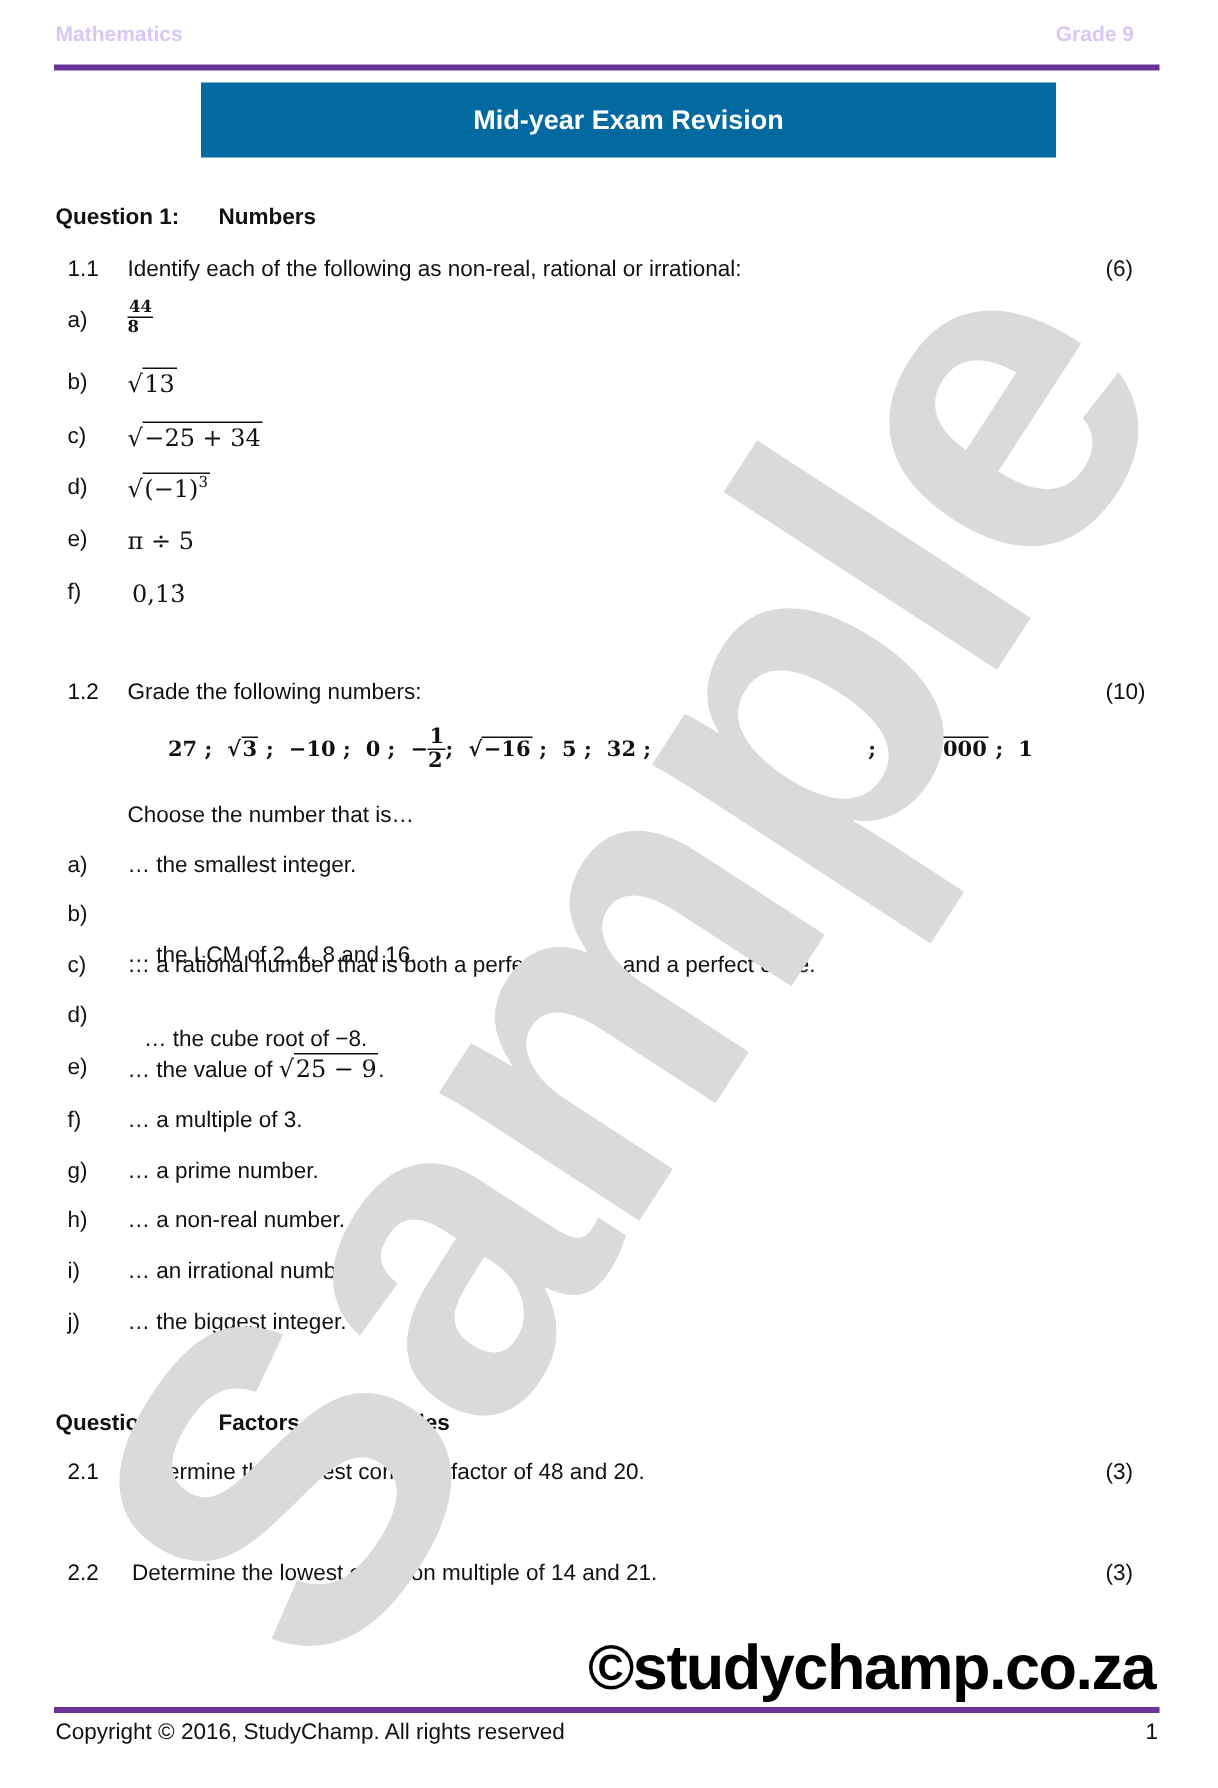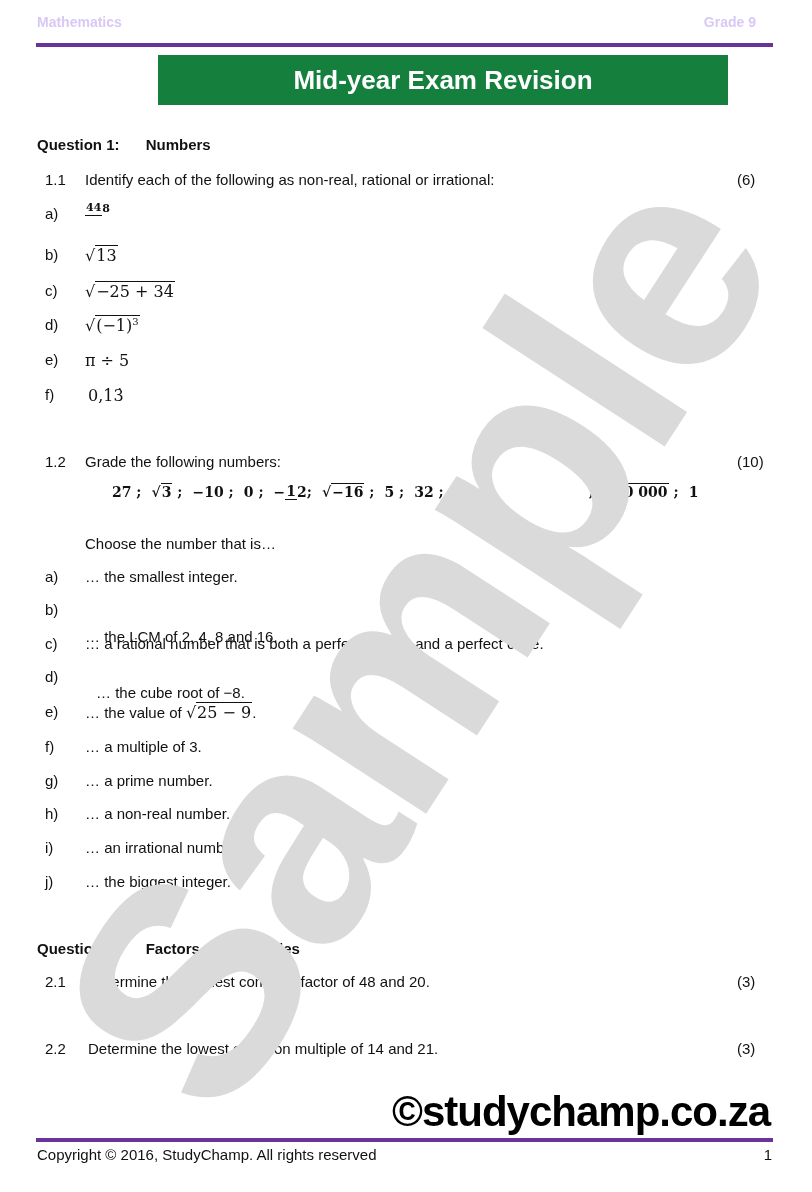--- a/index.html
+++ b/index.html
@@ -9,22 +9,22 @@
     }
     .hdr-left, .hdr-right {
       position: absolute; top: 14px; font-size: 14px; font-weight: bold; color: #d9c8f5;
     }
     .hdr-left { left: 37px; }
     .hdr-right { right: 56px; }
     .rule { position: absolute; left: 36px; width: 737px; height: 4px; background: #6a339a; }
     .rule.top { top: 43px; }
     .rule.bottom { top: 1138px; }
     .title-box {
-      position: absolute; left: 158px; top: 55px; width: 570px; height: 50px;
-      background: #15803d; color: #fff; font-weight: bold; font-size: 26px;
+      position: absolute; left: 134px; top: 55px; width: 570px; height: 50px;
+      background: #0369a1; color: #fff; font-weight: bold; font-size: 18px;
       display: flex; align-items: center; justify-content: center;
     }
     .watermark {
       position: absolute; left: 415px; top: 640px;
       transform: translate(-50%, -50%) rotate(-57deg);
       font-family: "Liberation Sans", sans-serif; font-weight: bold;
       font-size: 300px; color: #dadada; white-space: nowrap; letter-spacing: -6px;
       z-index: 2; line-height: 1;
     }
     .site-mark {
@@ -34,21 +34,21 @@
     .q-heading { position: absolute; left: 37px; font-weight: bold; font-size: 15px; z-index: 1; }
     .q-heading .gap { display: inline-block; width: 22px; }
     .num { position: absolute; left: 45px; font-size: 15px; z-index: 1; }
     .marks { position: absolute; font-size: 15px; z-index: 1; }
     .lbl { position: absolute; left: 45px; font-size: 15px; z-index: 1; }
     .txt { position: absolute; left: 85px; font-size: 15px; z-index: 1; }
     .math { font-family: "DejaVu Serif", serif; font-size: 16px; }
     .mathb { font-family: "DejaVu Serif", serif; font-size: 14px; font-weight: bold; }
     .sqrt { white-space: nowrap; }
     .sqrt .rad { border-top: 1px solid #111; padding: 0 1px; }
-    .frac { display: inline-flex; align-items: flex-end; vertical-align: middle; line-height: 1.1; }
+    .frac { display: inline-flex; flex-direction: column; align-items: flex-start; vertical-align: middle; line-height: 1.1; }
     .frac .n { border-bottom: 1px solid #111; padding: 0 1px; }
     .footer-left { position: absolute; left: 37px; top: 1146px; font-size: 15px; }
     .footer-right { position: absolute; right: 40px; top: 1146px; font-size: 15px; }
   </style>
 </head>
 <body>
 
 <div class="hdr-left">Mathematics</div>
 <div class="hdr-right">Grade 9</div>
 <div class="rule top"></div>

